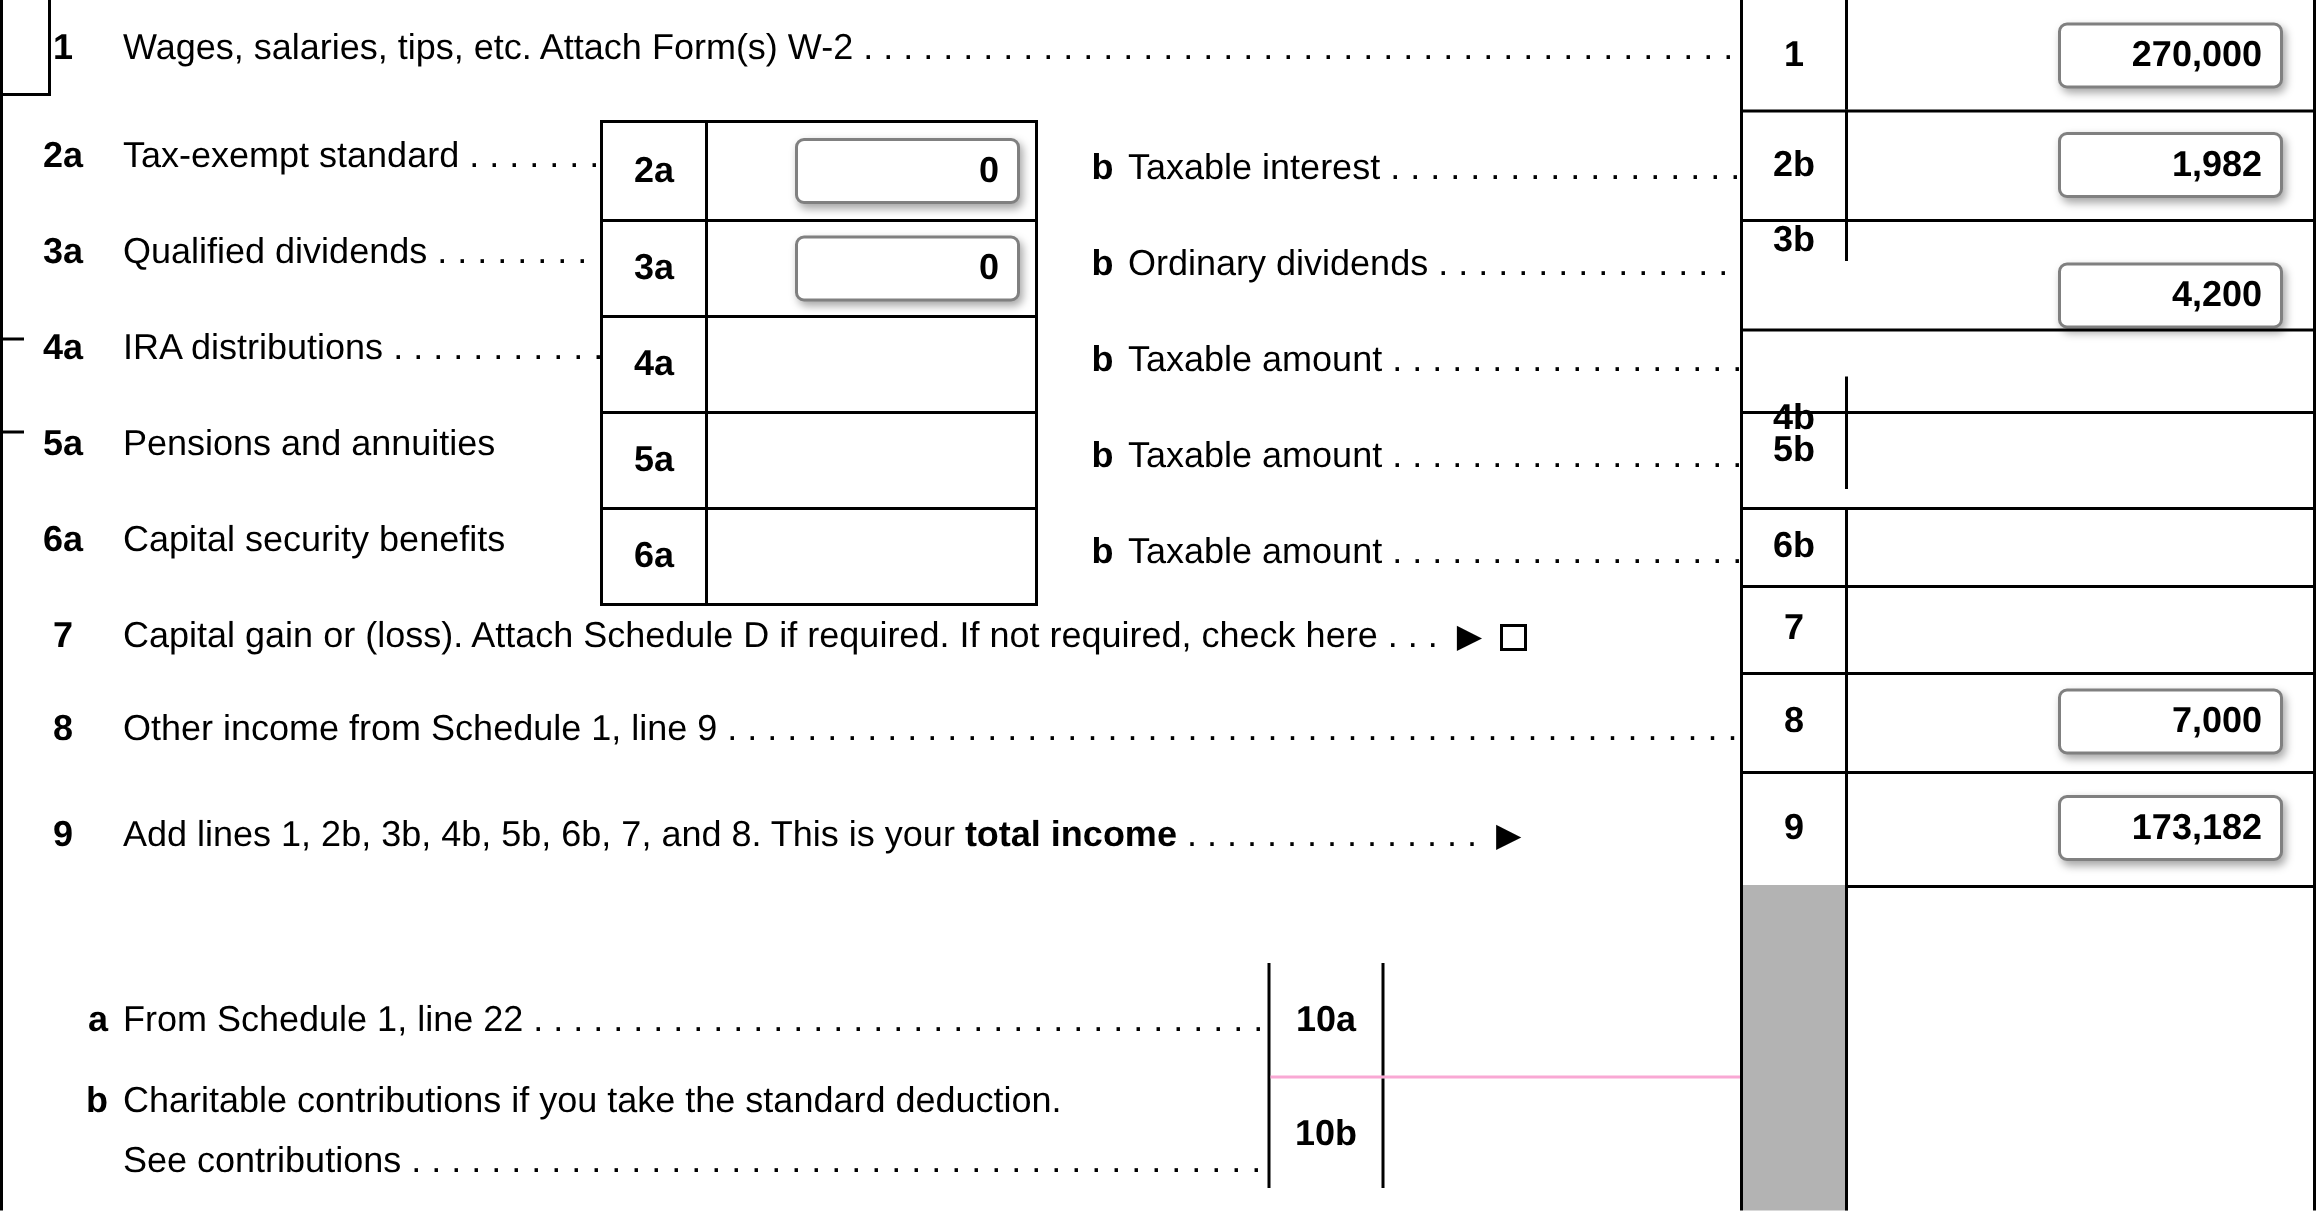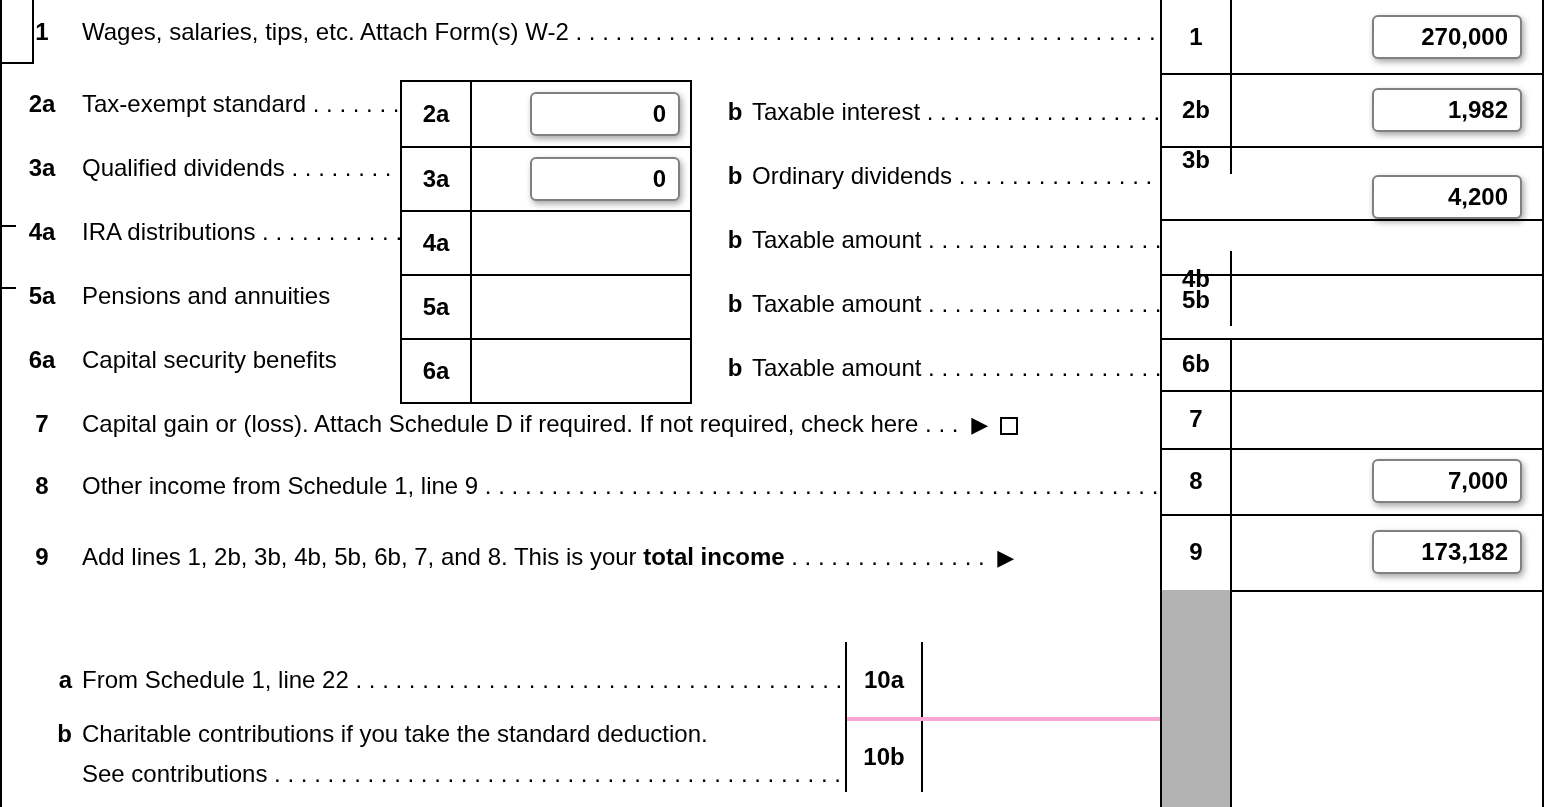--- a/index.html
+++ b/index.html
@@ -132,21 +132,21 @@
   .chkbox { display:inline-block; width:18px; height:18px; border:2px solid #000; vertical-align:middle; margin-left:6px; }
 
   
   .subtable {
     position:absolute;
     left: 843px;
     top: 642px;
     border-left:2px solid #000;
   }
   .subtable .srow { display:flex; height:75px; }
-  .subtable .srow + .srow { border-top:4px solid #f9a8d4; }
+  .subtable .srow + .srow { border-top:2px solid #f9a8d4; }
   .snum { width:76px; border-right:2px solid #000; display:flex; align-items:center; justify-content:center; font-weight:bold;text-align:right; }
   .sval { width:240px; border-right:2px solid #000; }
 
   
   .notch1 { position:absolute; left:0; top:0; width:32px; height:64px; border-right:2px solid #000; border-bottom:2px solid #000; }
   .notch4 { position:absolute; left:0; top:225px; width:14px; height:64px; border-top:2px solid #000; border-bottom:2px solid #000; }
   
   .bold { font-weight:bold; }
 </style>
 </head>

